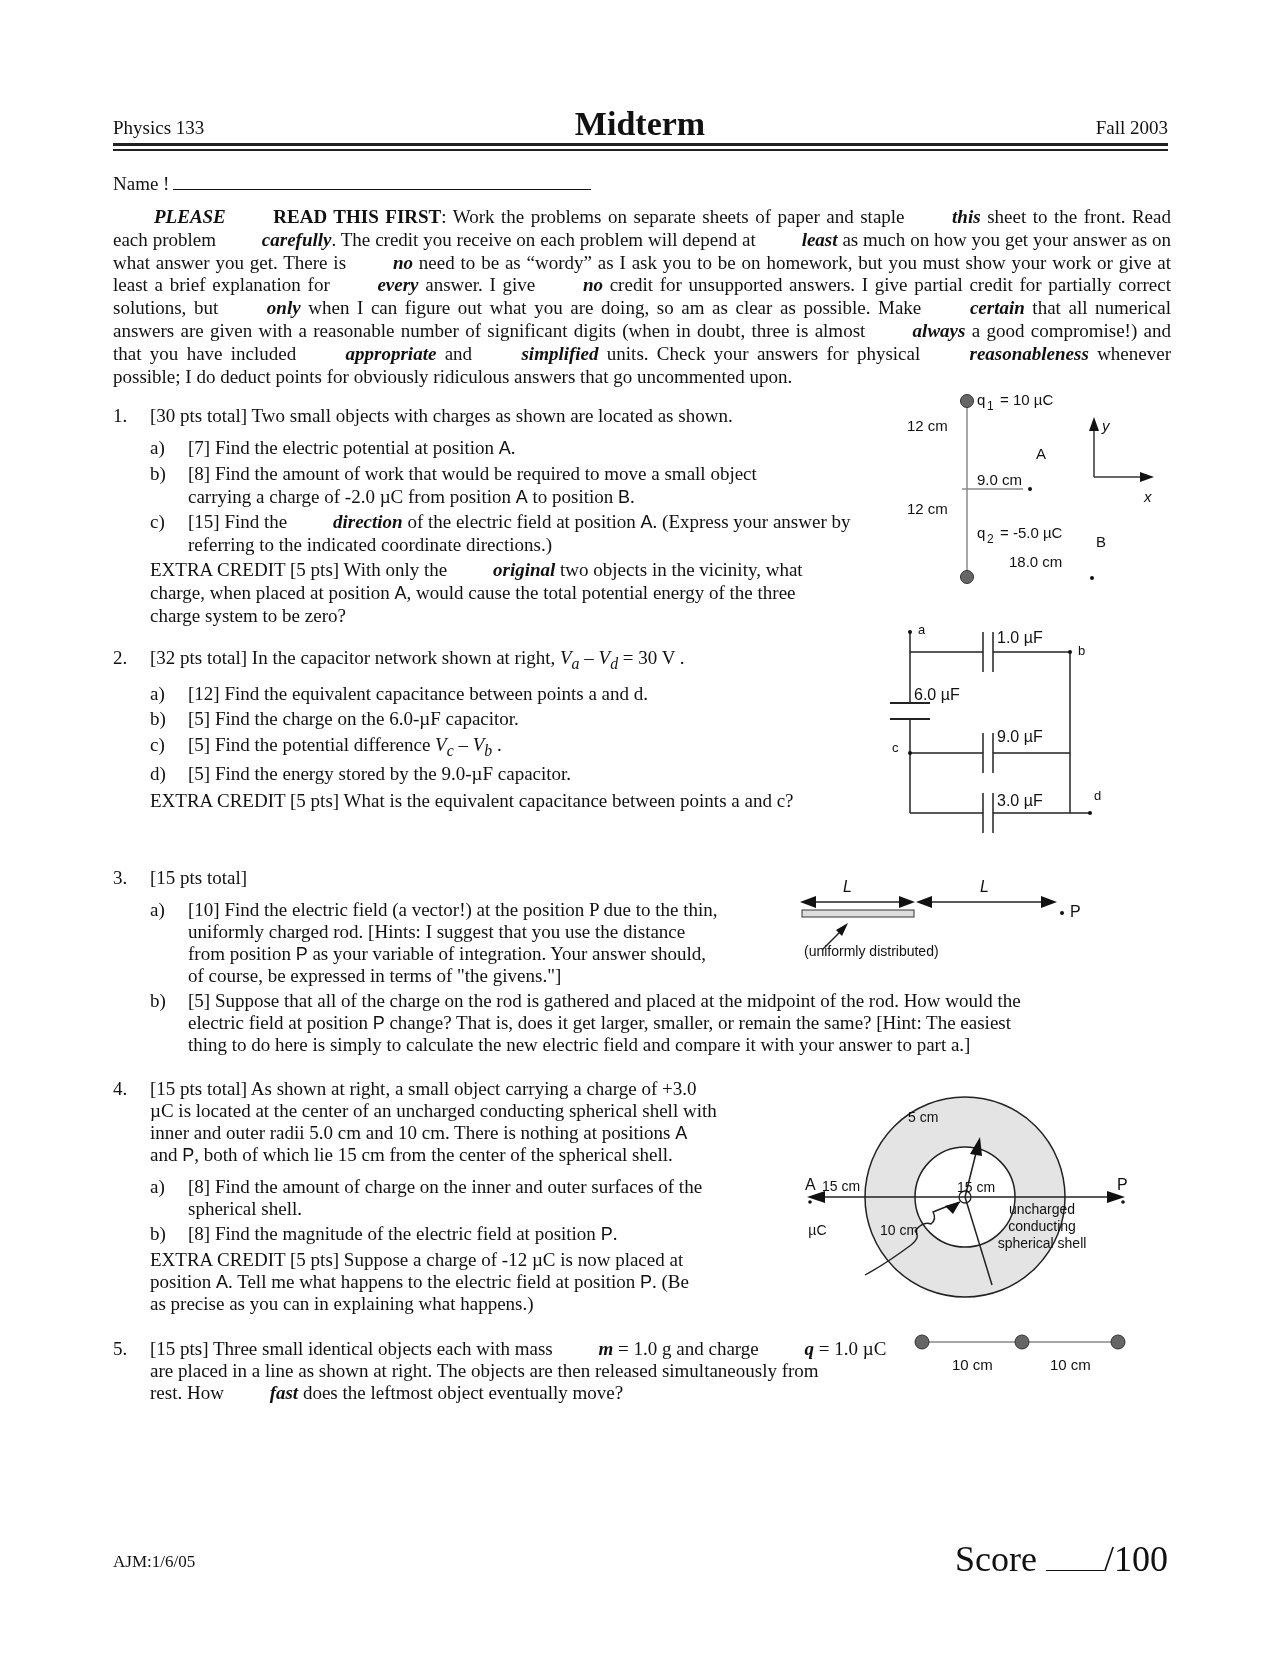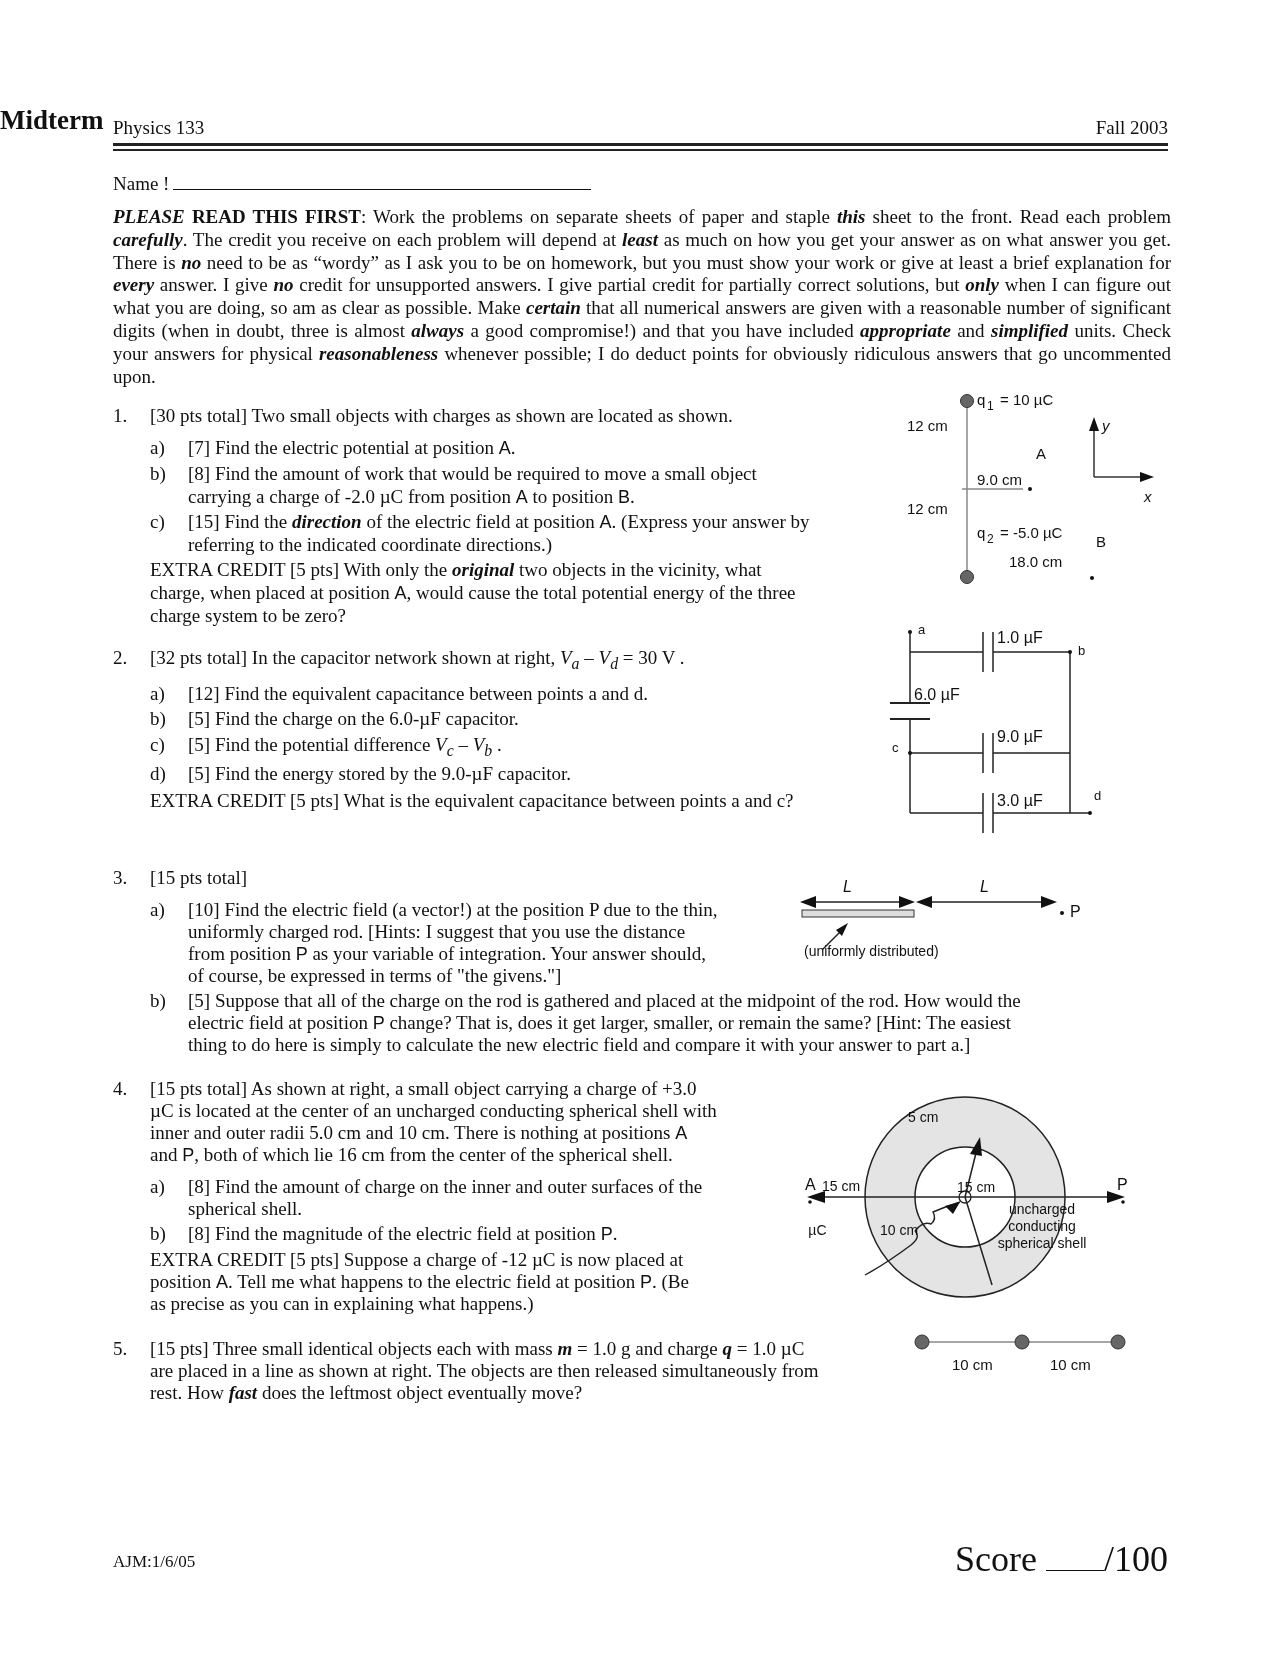--- a/index.html
+++ b/index.html
@@ -1,34 +1,34 @@
 <!DOCTYPE html>
 <html><head>
 <meta charset="utf-8">
 <style>
   html, body { margin: 0; padding: 0; background: #ffffff; }
   body { width: 1280px; height: 1656px; position: relative; overflow: hidden;
          font-family: "Liberation Serif", "DejaVu Serif", serif; color: #111; }
   .abs { position: absolute; }
   .hdr-left { left: 113px; top: 117px; font-size: 19px; }
-  .hdr-title { left: 0; width: 1280px; top: 105px; text-align: left; font-size: 27px; font-weight: bold; }
+  .hdr-title { left: 0; width: 1280px; top: 105px; text-align: center; font-size: 34px; font-weight: bold; }
   .hdr-right { right: 112px; top: 117px; font-size: 19px; }
   .rule1 { left: 113px; width: 1055px; top: 143px; height: 3px; background: #222; }
   .rule2 { left: 113px; width: 1055px; top: 149px; height: 2px; background: #222; }
   .name-row { left: 113px; top: 170px; font-size: 19px; }
   .name-line { display: inline-block; width: 418px; border-bottom: 1.5px solid #111; height: 19px; vertical-align: baseline; margin-left: 4px; }
   .intro { left: 113px; top: 206px; width: 1058px; font-size: 19px; line-height: 22.8px; text-align: justify; }
   .p { font-size: 19px; line-height: 23px; }
   .num { position: absolute; left: 113px; }
   .qtext { position: absolute; left: 150px; }
   .sub-l { position: absolute; left: 150px; }
   .sub-t { position: absolute; left: 188px; }
   .sansletter { font-family: "Liberation Sans", "DejaVu Sans", sans-serif; font-size: 18px; }
   i { font-style: italic; }
-  b { font-weight: bold; }
+  b { font-weight: bold; margin-left: 41px; }
   .score { right: 112px; top: 1538px; font-size: 36px; }
   .score-line { display: inline-block; width: 58px; border-bottom: 1.5px solid #111; height: 26px; vertical-align: baseline; }
   .footer-left { left: 113px; top: 1552px; font-size: 17px; }
   svg text { font-family: "Liberation Sans", "DejaVu Sans", sans-serif; }
 </style>
 </head>
 <body>
 
 <div class="abs hdr-left">Physics 133</div>
 <div class="abs hdr-title">Midterm</div>
@@ -180,21 +180,21 @@
   <text x="270" y="42" font-size="16" fill="#111">P</text>
   <text x="-30" y="81" font-size="14" font-style="italic" fill="#111">q</text>
   <text x="4" y="81" font-size="14" fill="#111">(uniformly distributed)</text>
 </svg>
 
 <div class="p">
   <div class="num" style="top:1077px">4.</div>
   <div class="qtext" style="top:1077px">[15 pts total] As shown at right, a small object carrying a charge of +3.0</div>
   <div class="qtext" style="top:1099px">µC is located at the center of an uncharged conducting spherical shell with</div>
   <div class="qtext" style="top:1121px"><span>inner and outer radii 5.0 cm and 10 cm.  There is nothing at positions </span><span class="sansletter">A</span></div>
-  <div class="qtext" style="top:1143px"><span>and </span><span class="sansletter">P</span><span>, both of which lie 16 cm from the center of the spherical shell.</span></div>
+  <div class="qtext" style="top:1143px"><span>and </span><span class="sansletter">P</span><span>, both of which lie 15 cm from the center of the spherical shell.</span></div>
 
   <div class="sub-l" style="top:1175px">a)</div>
   <div class="sub-t" style="top:1175px">[8] Find the amount of charge on the inner and outer surfaces of the</div>
   <div class="sub-t" style="top:1197px">spherical shell.</div>
   <div class="sub-l" style="top:1222px">b)</div>
   <div class="sub-t" style="top:1222px"><span>[8] Find the magnitude of the electric field at position </span><span class="sansletter">P</span><span>.</span></div>
 
   <div class="qtext" style="top:1248px">EXTRA CREDIT [5 pts] Suppose a charge of -12 µC is now placed at</div>
   <div class="qtext" style="top:1270px"><span>position </span><span class="sansletter">A</span><span>.  Tell me what happens to the electric field at position </span><span class="sansletter">P</span><span>.  (Be</span></div>
   <div class="qtext" style="top:1292px">as precise as you can in explaining what happens.)</div>

